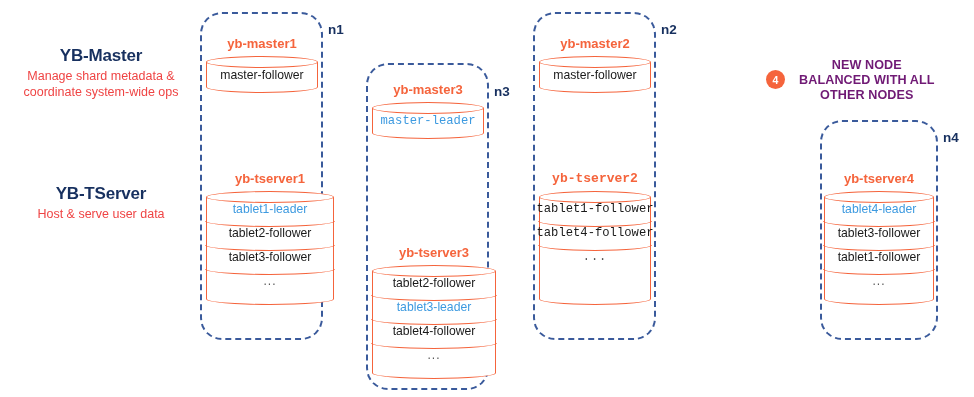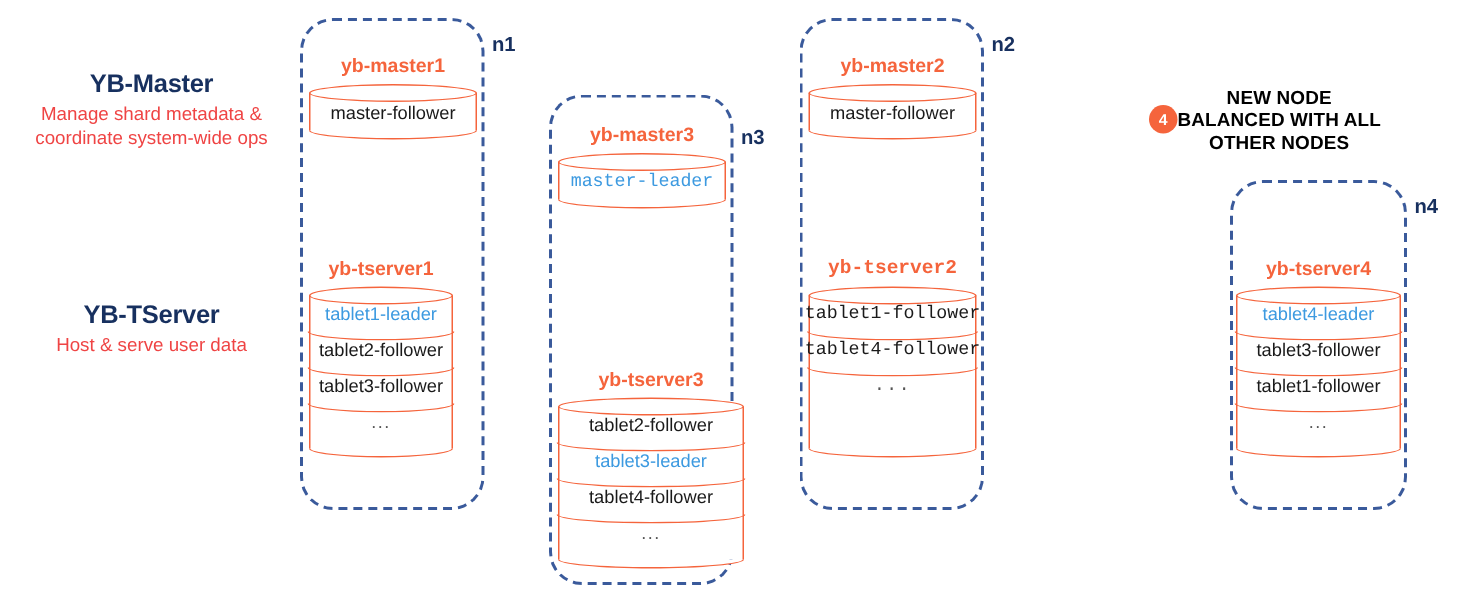--- a/index.html
+++ b/index.html
@@ -167,39 +167,40 @@
     font-weight: bold;
     display: flex;
     align-items: center;
     justify-content: center;
     flex: 0 0 auto;
     margin-top: 12px;
   }
   .callout-text {
     font-size: 12.6px;
     font-weight: bold;
-    color: #000000;
+    color: #701a75;
     line-height: 15px;
     text-align: center;
     letter-spacing: 0.1px;
+    margin-left: 14px;
     white-space: pre-line;
   }
 </style>
 </head>
 <body>
 
 <div id="canvas">
 
   <div class="legend-block" style="left:8px; top:46px; width:186px;">
     <div class="legend-title">YB-Master</div>
     <div class="legend-sub" style="white-space:pre-line;">Manage shard metadata &amp;
 coordinate system-wide ops</div>
   </div>
 
-  <div class="legend-block" style="left:8px; top:200px; width:186px;">
+  <div class="legend-block" style="left:8px; top:184px; width:186px;">
     <div class="legend-title">YB-TServer</div>
     <div class="legend-sub" style="white-space:pre-line;">Host &amp; serve user data</div>
   </div>
 
   <div class="callout" style="left:766px; top:58px; width:200px;">
     <div class="callout-badge">4</div>
     <div class="callout-text">NEW NODE
 BALANCED WITH ALL
 OTHER NODES</div>
   </div>
@@ -212,21 +213,21 @@
     <div class="cyl master" style="height:37px;">
       <div class="cyl-top"></div>
       <div class="cyl-body" style="height:25px;"></div>
       <div class="cyl-bottom" style="top:25px;"></div>
       <div class="cyl-rows">
         <div class="cyl-row">master-follower</div>
       </div>
     </div>
   </div>
 
-  <div class="proc" style="left:206px; top:171px; width:96px;">
+  <div class="proc" style="left:206px; top:171px; width:128px;">
     <div class="proc-title">yb-tserver1</div>
     <div class="cyl" style="height:114px;">
       <div class="cyl-top"></div>
       <div class="cyl-body" style="height:102px;"></div>
       <div class="cyl-bottom" style="top:102px;"></div>
       <div class="cyl-rows">
         <div class="cyl-row leader">tablet1-leader<span class="cyl-sep"></span></div>
         <div class="cyl-row">tablet2-follower<span class="cyl-sep"></span></div>
         <div class="cyl-row">tablet3-follower<span class="cyl-sep"></span></div>
         <div class="cyl-row ellipsis">...</div>

